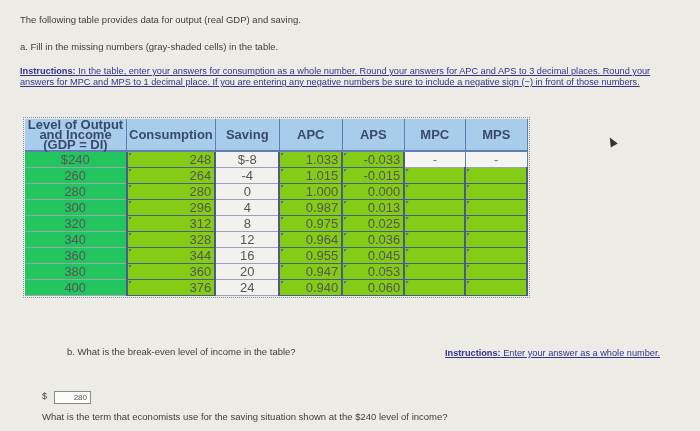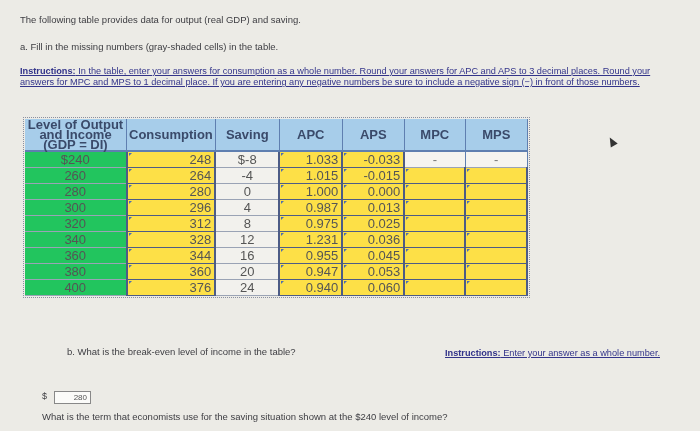--- a/index.html
+++ b/index.html
@@ -21,21 +21,21 @@
   table { border-collapse: collapse; font-size: 13px; }
   th {
     background: #a7cdea; color: #3a4a6a; font-weight: bold;
     height: 31px; border-right: 1px solid #5f7fb0; border-bottom: 2px solid #5f7fb0;
     padding: 0 2px; line-height: 10px; text-align: center;
   }
   td { height: 14px; padding: 0 3px; border-bottom: 1px solid #9aa3b5; text-align: center; color: #555; }
   td.lvl { background: #22c55e; }
   td.sav { background: #f2f1ed; border-right: 1px solid #5f7fb0; }
   td.in {
-    background: #fde047; text-align: right; border: 2px solid #4d5c86; border-top-width: 1px; border-bottom-width: 1px;
+    background: #84cc16; text-align: right; border: 2px solid #4d5c86; border-top-width: 1px; border-bottom-width: 1px;
     position: relative; color: #555;
   }
   td.in::before {
     content: ""; position: absolute; left: 1px; top: 1px;
     border-left: 3px solid #4d6db0; border-bottom: 3px solid transparent;
   }
   td.empty { background: #f5f4f0; color: #777; border-right: 1px solid #5f7fb0; }
   .c1 { width: 97px; } .c2 { width: 68px; } .c3 { width: 59px; }
   .c4 { width: 58px; } .c5 { width: 57px; } .c6 { width: 56px; } .c7 { width: 57px; }
   .answer-box {
@@ -110,21 +110,21 @@
           <td class="sav">8</td>
           <td class="in">0.975</td>
           <td class="in">0.025</td>
           <td class="in"></td>
           <td class="in"></td>
         </tr>
         <tr>
           <td class="lvl">340</td>
           <td class="in">328</td>
           <td class="sav">12</td>
-          <td class="in">1.231</td>
+          <td class="in">0.964</td>
           <td class="in">0.036</td>
           <td class="in"></td>
           <td class="in"></td>
         </tr>
         <tr>
           <td class="lvl">360</td>
           <td class="in">344</td>
           <td class="sav">16</td>
           <td class="in">0.955</td>
           <td class="in">0.045</td>

